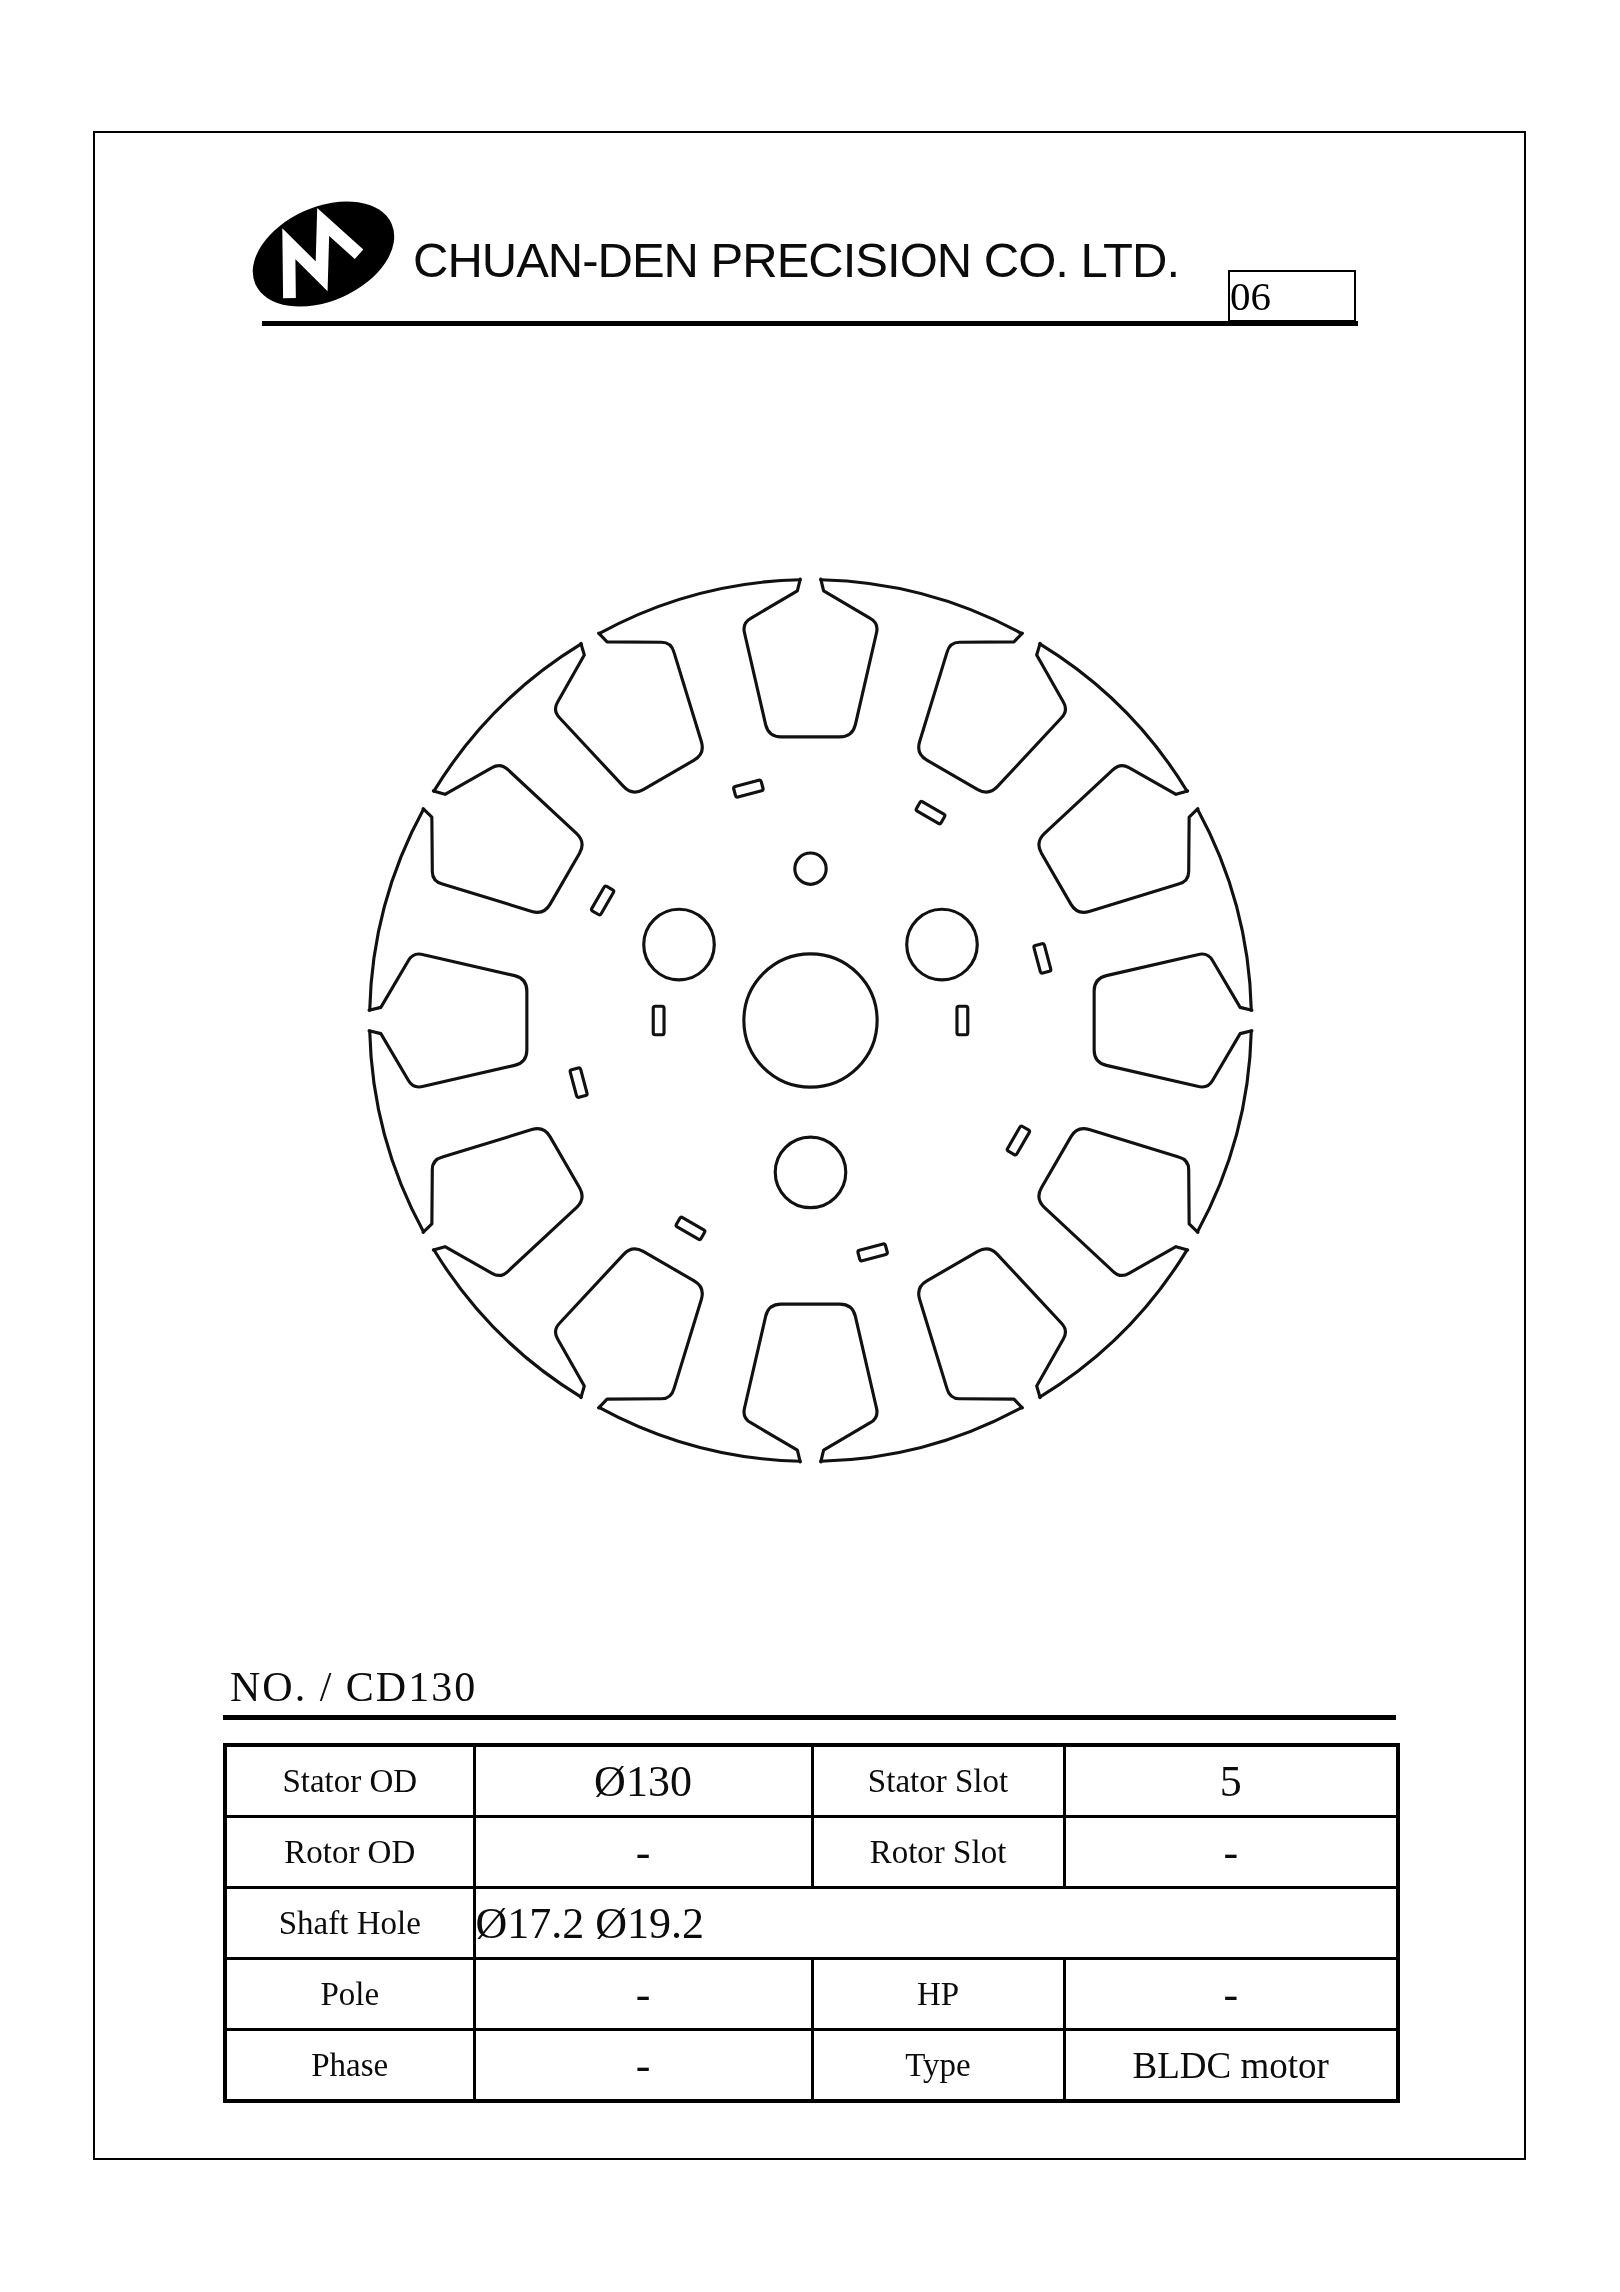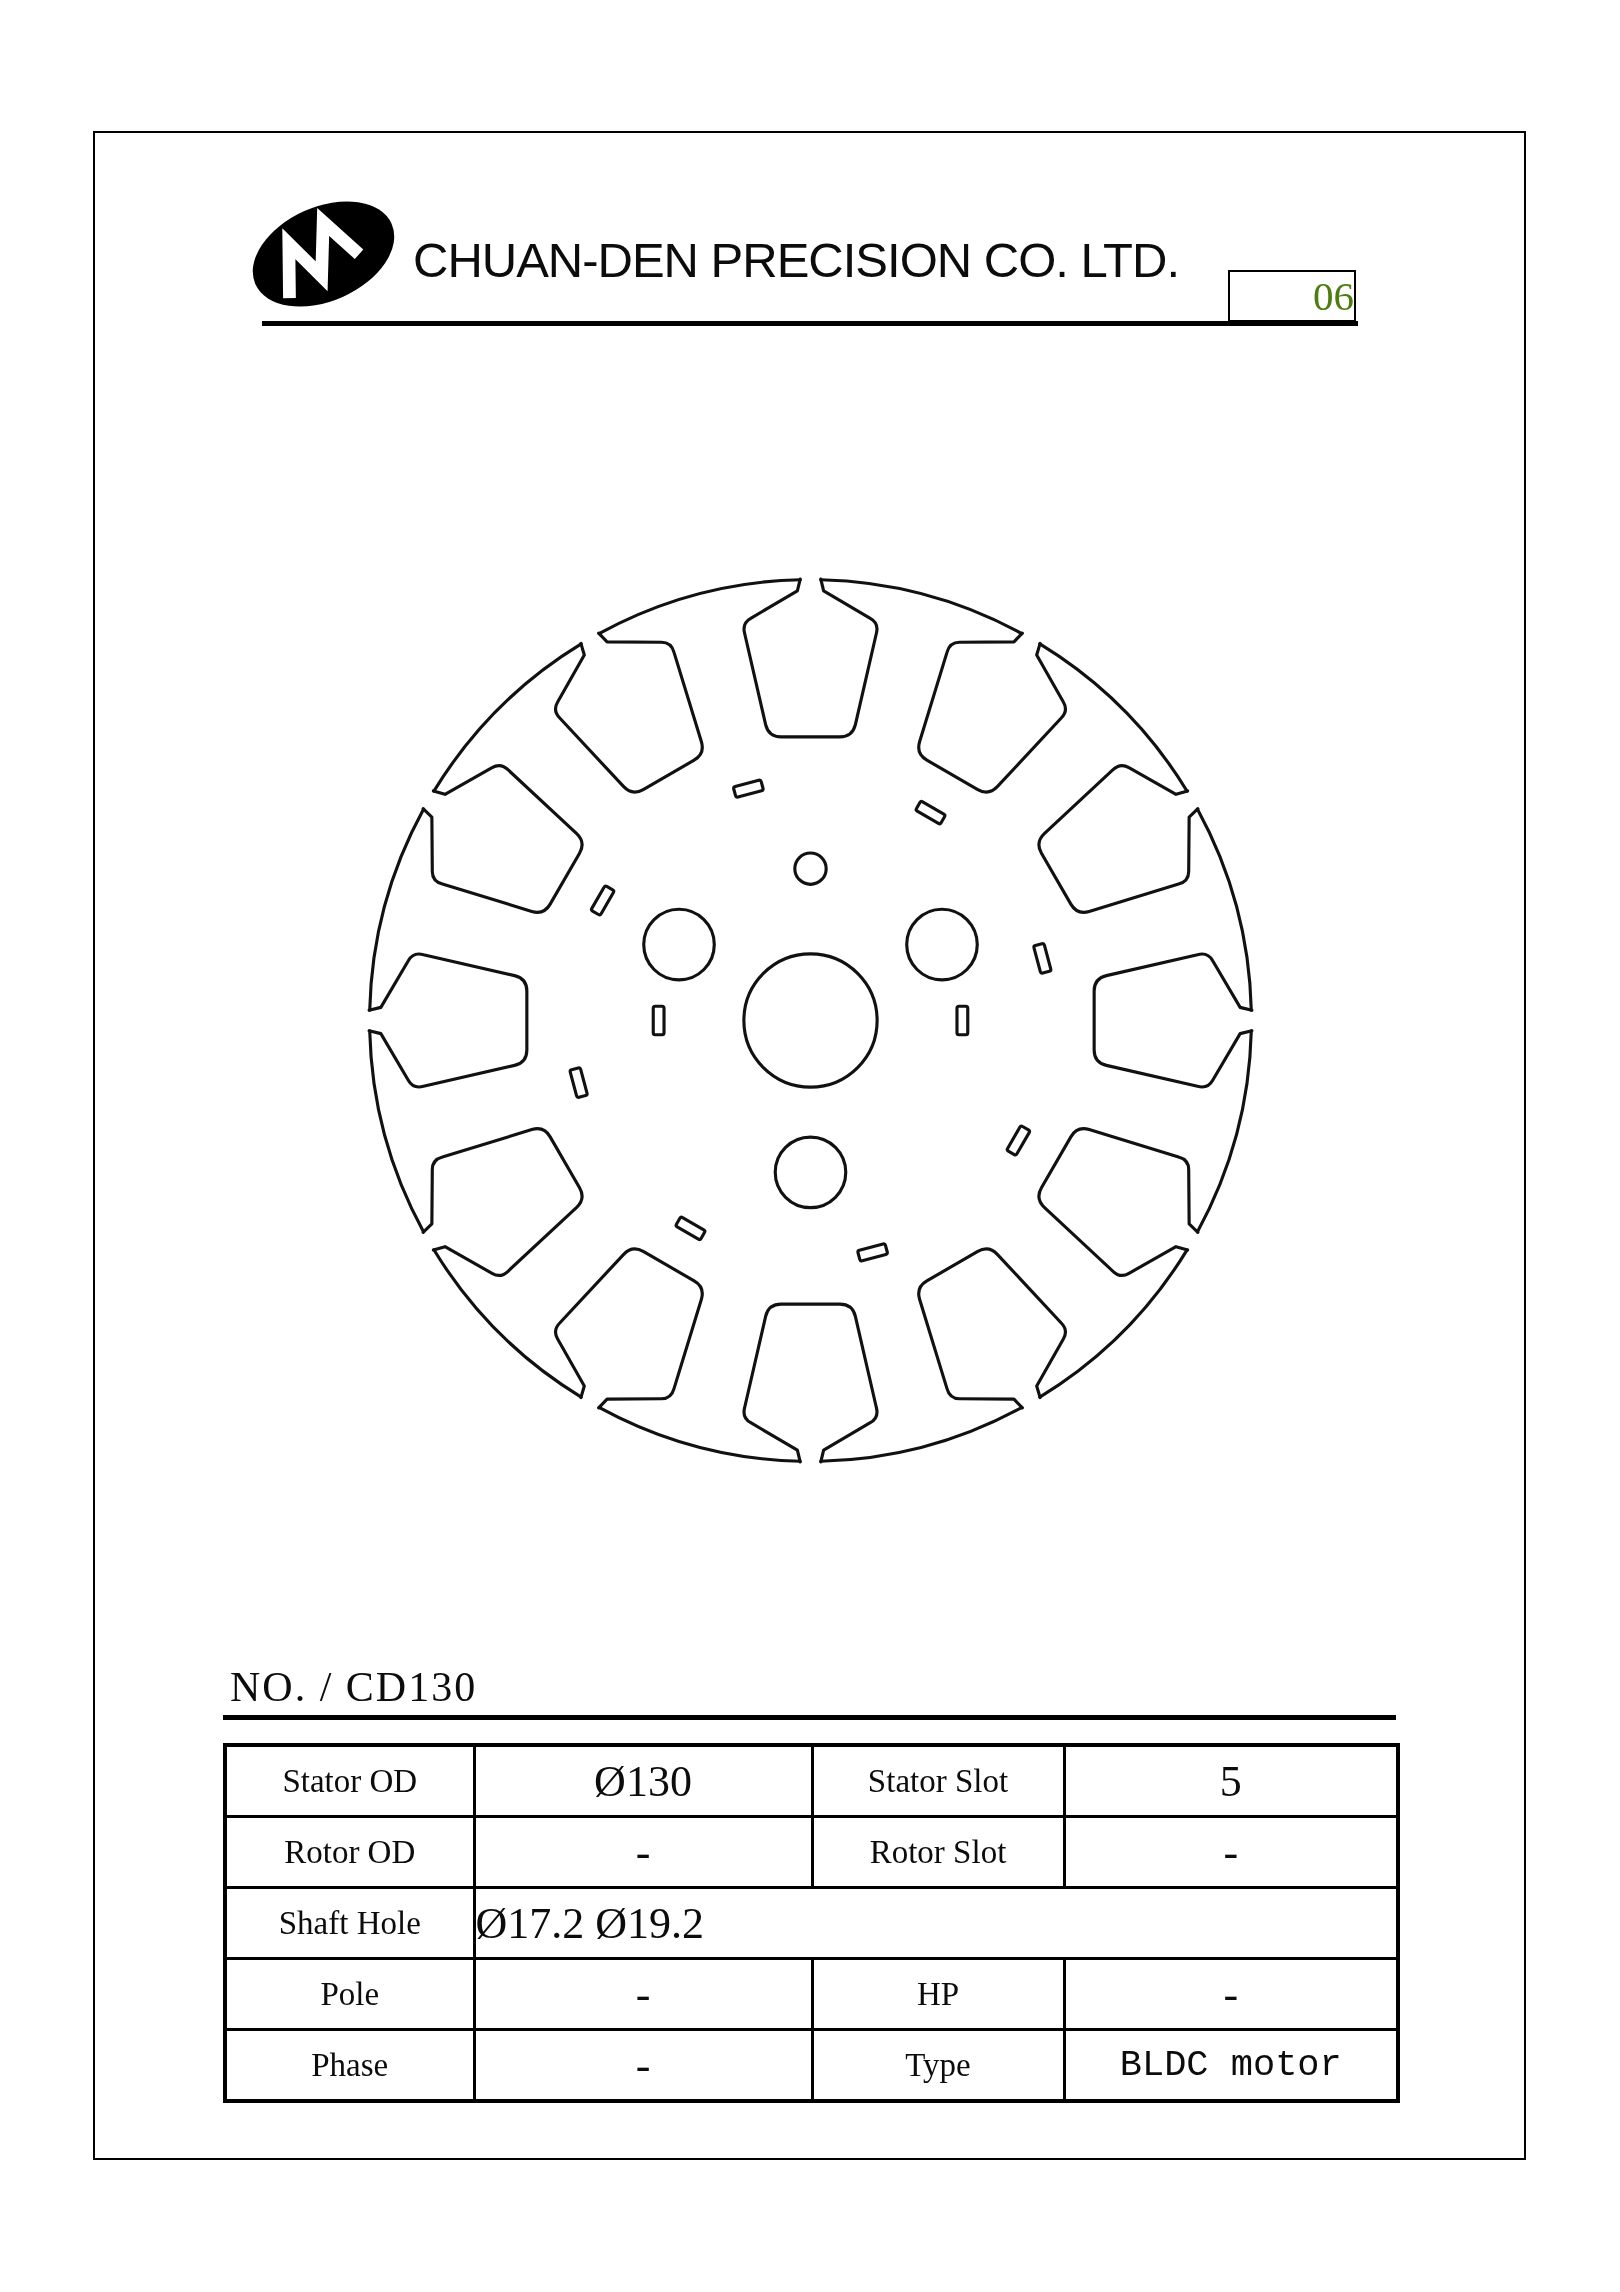--- a/index.html
+++ b/index.html
@@ -11,43 +11,43 @@
     position:absolute;left:93px;top:131px;width:1433px;height:2029px;
     border:2.9px solid #000;box-sizing:border-box;
   }
   .logo{position:absolute;left:248px;top:194px;width:151px;height:120px;}
   .company-name{
     position:absolute;left:413px;top:236px;font-size:49px;line-height:49px;
     letter-spacing:-1px;white-space:nowrap;color:#0c0c0c;
   }
   .pageno-box{
     position:absolute;left:1228px;top:270px;width:128px;height:52px;
-    border:2px solid #000;box-sizing:border-box;text-align:right;
-    font-family:"Liberation Serif",serif;font-size:41px;line-height:48px;color:#4d7c0f;
+    border:2px solid #000;box-sizing:border-box;text-align:left;
+    font-family:"Liberation Serif",serif;font-size:41px;line-height:48px;color:#000000;
   }
   .header-rule{position:absolute;left:262px;top:321px;width:1096px;height:4.9px;background:#000;}
   .drawing{position:absolute;left:350px;top:560px;width:921px;height:921px;}
   .part-heading{
     position:absolute;left:230px;top:1666px;
     font-family:"Liberation Serif",serif;font-size:42px;line-height:43px;
     letter-spacing:2px;color:#0c0c0c;white-space:nowrap;
   }
   .heading-rule{position:absolute;left:223px;top:1715px;width:1173px;height:4.9px;background:#000;}
   .spec-table{
     position:absolute;left:223px;top:1743px;width:1173px;
     border-collapse:collapse;table-layout:fixed;
     border:4.9px solid #000;
   }
   .spec-table td{
     border:3.9px solid #000;height:68px;text-align:center;vertical-align:middle;
     overflow:hidden;padding:0;color:#0c0c0c;
   }
   td.lbl{font-family:Liberation Serif, serif;font-size:33px;}
   td.val{font-family:"Liberation Serif",serif;font-size:44px;}
-  td.val-sans{font-family:Liberation Mono, monospace;font-size:37px;}
+  td.val-sans{font-family:Liberation Serif, serif;font-size:37px;}
   td.val-left{text-align:left;}
 </style>
 </head>
 <body>
 
 <div class="sheet">
 
   <div class="page-border"></div>
 
   <svg class="logo" viewBox="0 0 154 122">

